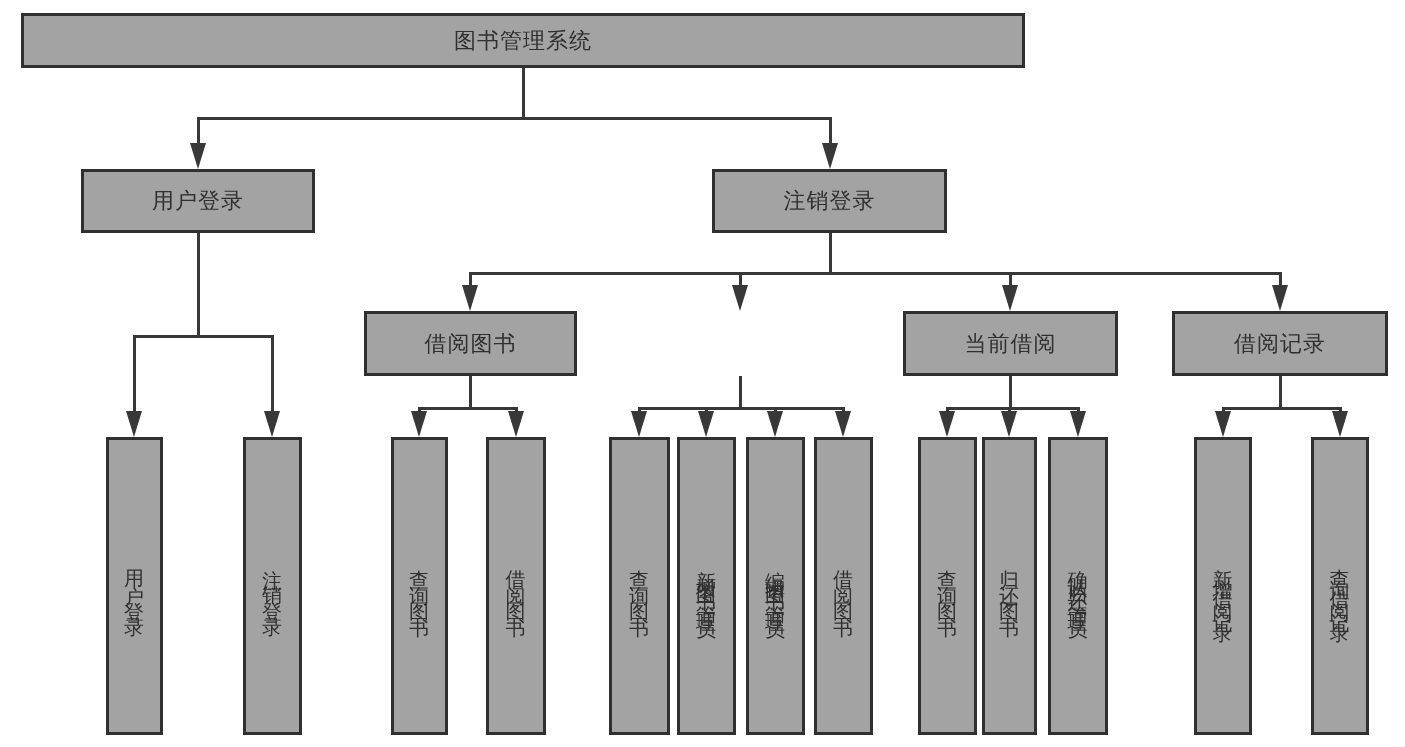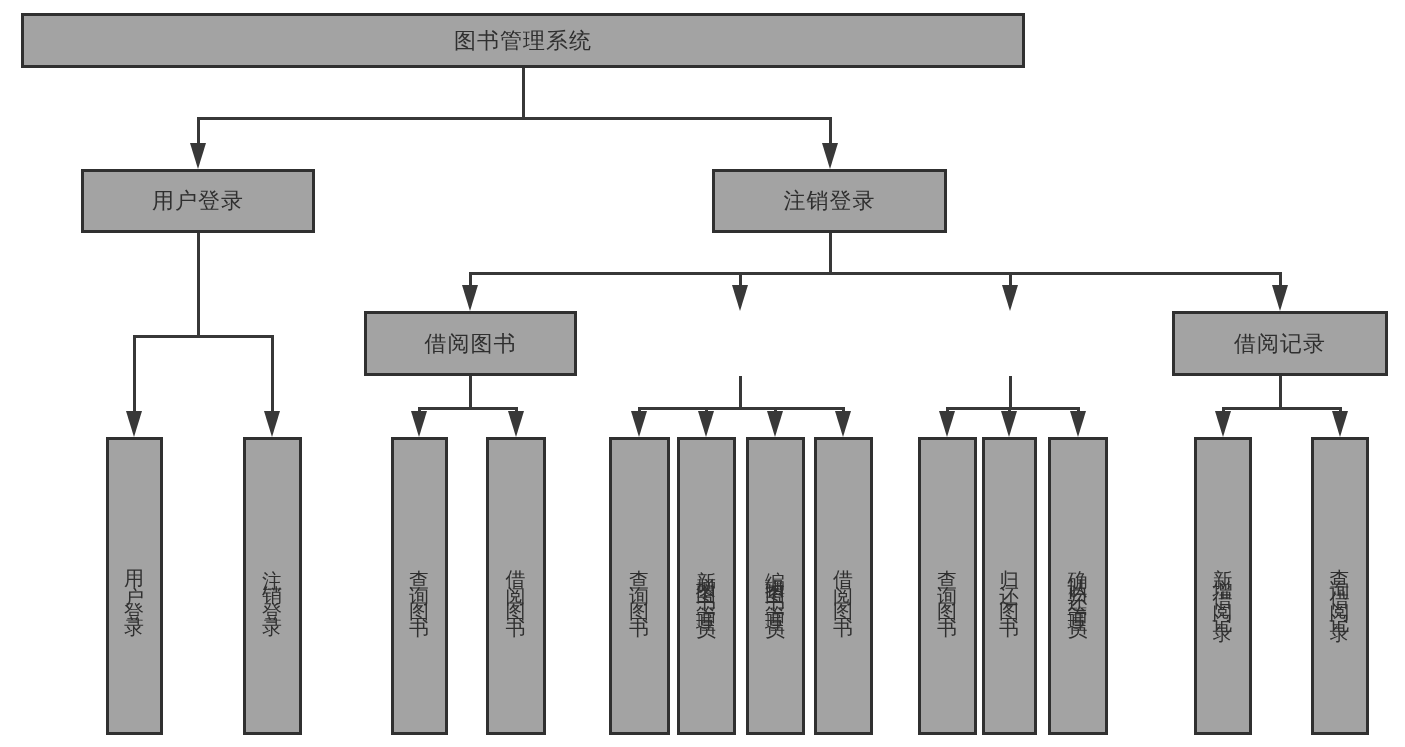--- a/index.html
+++ b/index.html
@@ -71,20 +71,23 @@
       <span class="label">图书管理系统</span>
     </div>
     <div class="node h" style="left: 81px; top: 169px; width: 234px; height: 64px;">
       <span class="label">用户登录</span>
     </div>
     <div class="node h" style="left: 712px; top: 169px; width: 235px; height: 64px;">
       <span class="label">注销登录</span>
     </div>
     <div class="node h" style="left: 364px; top: 311px; width: 213px; height: 65px;">
       <span class="label">借阅图书</span>
+    </div>
+    <div class="node h" style="left: 903px; top: 311px; width: 215px; height: 65px;">
+      <span class="label">当前借阅</span>
     </div>
     <div class="node h" style="left: 1172px; top: 311px; width: 216px; height: 65px;">
       <span class="label">借阅记录</span>
     </div>
     <div class="node v" style="left: 106px; top: 437px; width: 57px; height: 298px;">
       <span class="label" style="letter-spacing: 16px;">用户登录</span>
     </div>
     <div class="node v" style="left: 243px; top: 437px; width: 59px; height: 298px;">
       <span class="label" style="letter-spacing: 16px;">注销登录</span>
     </div>

